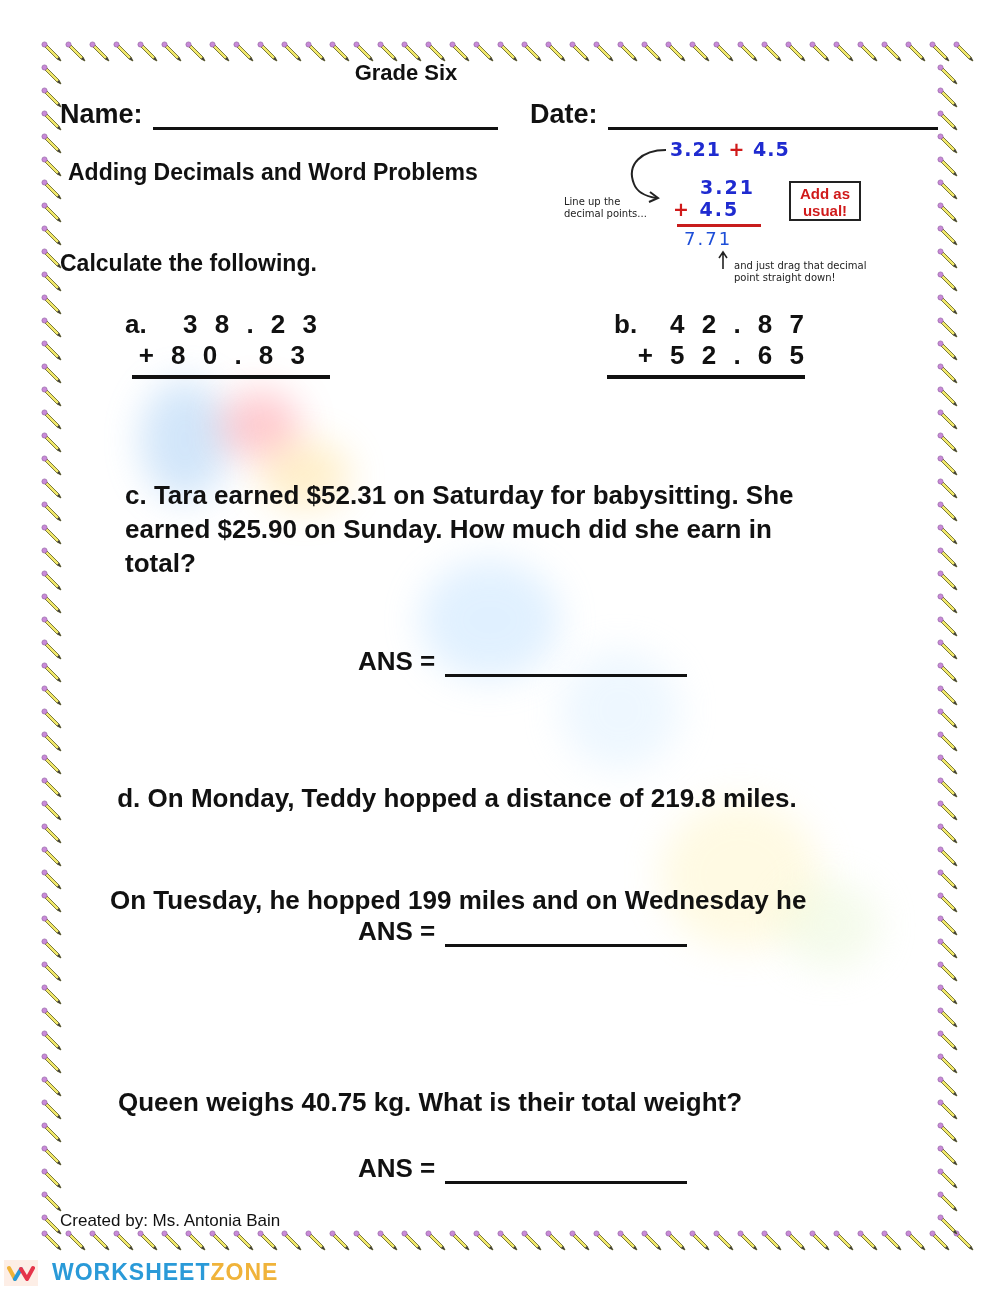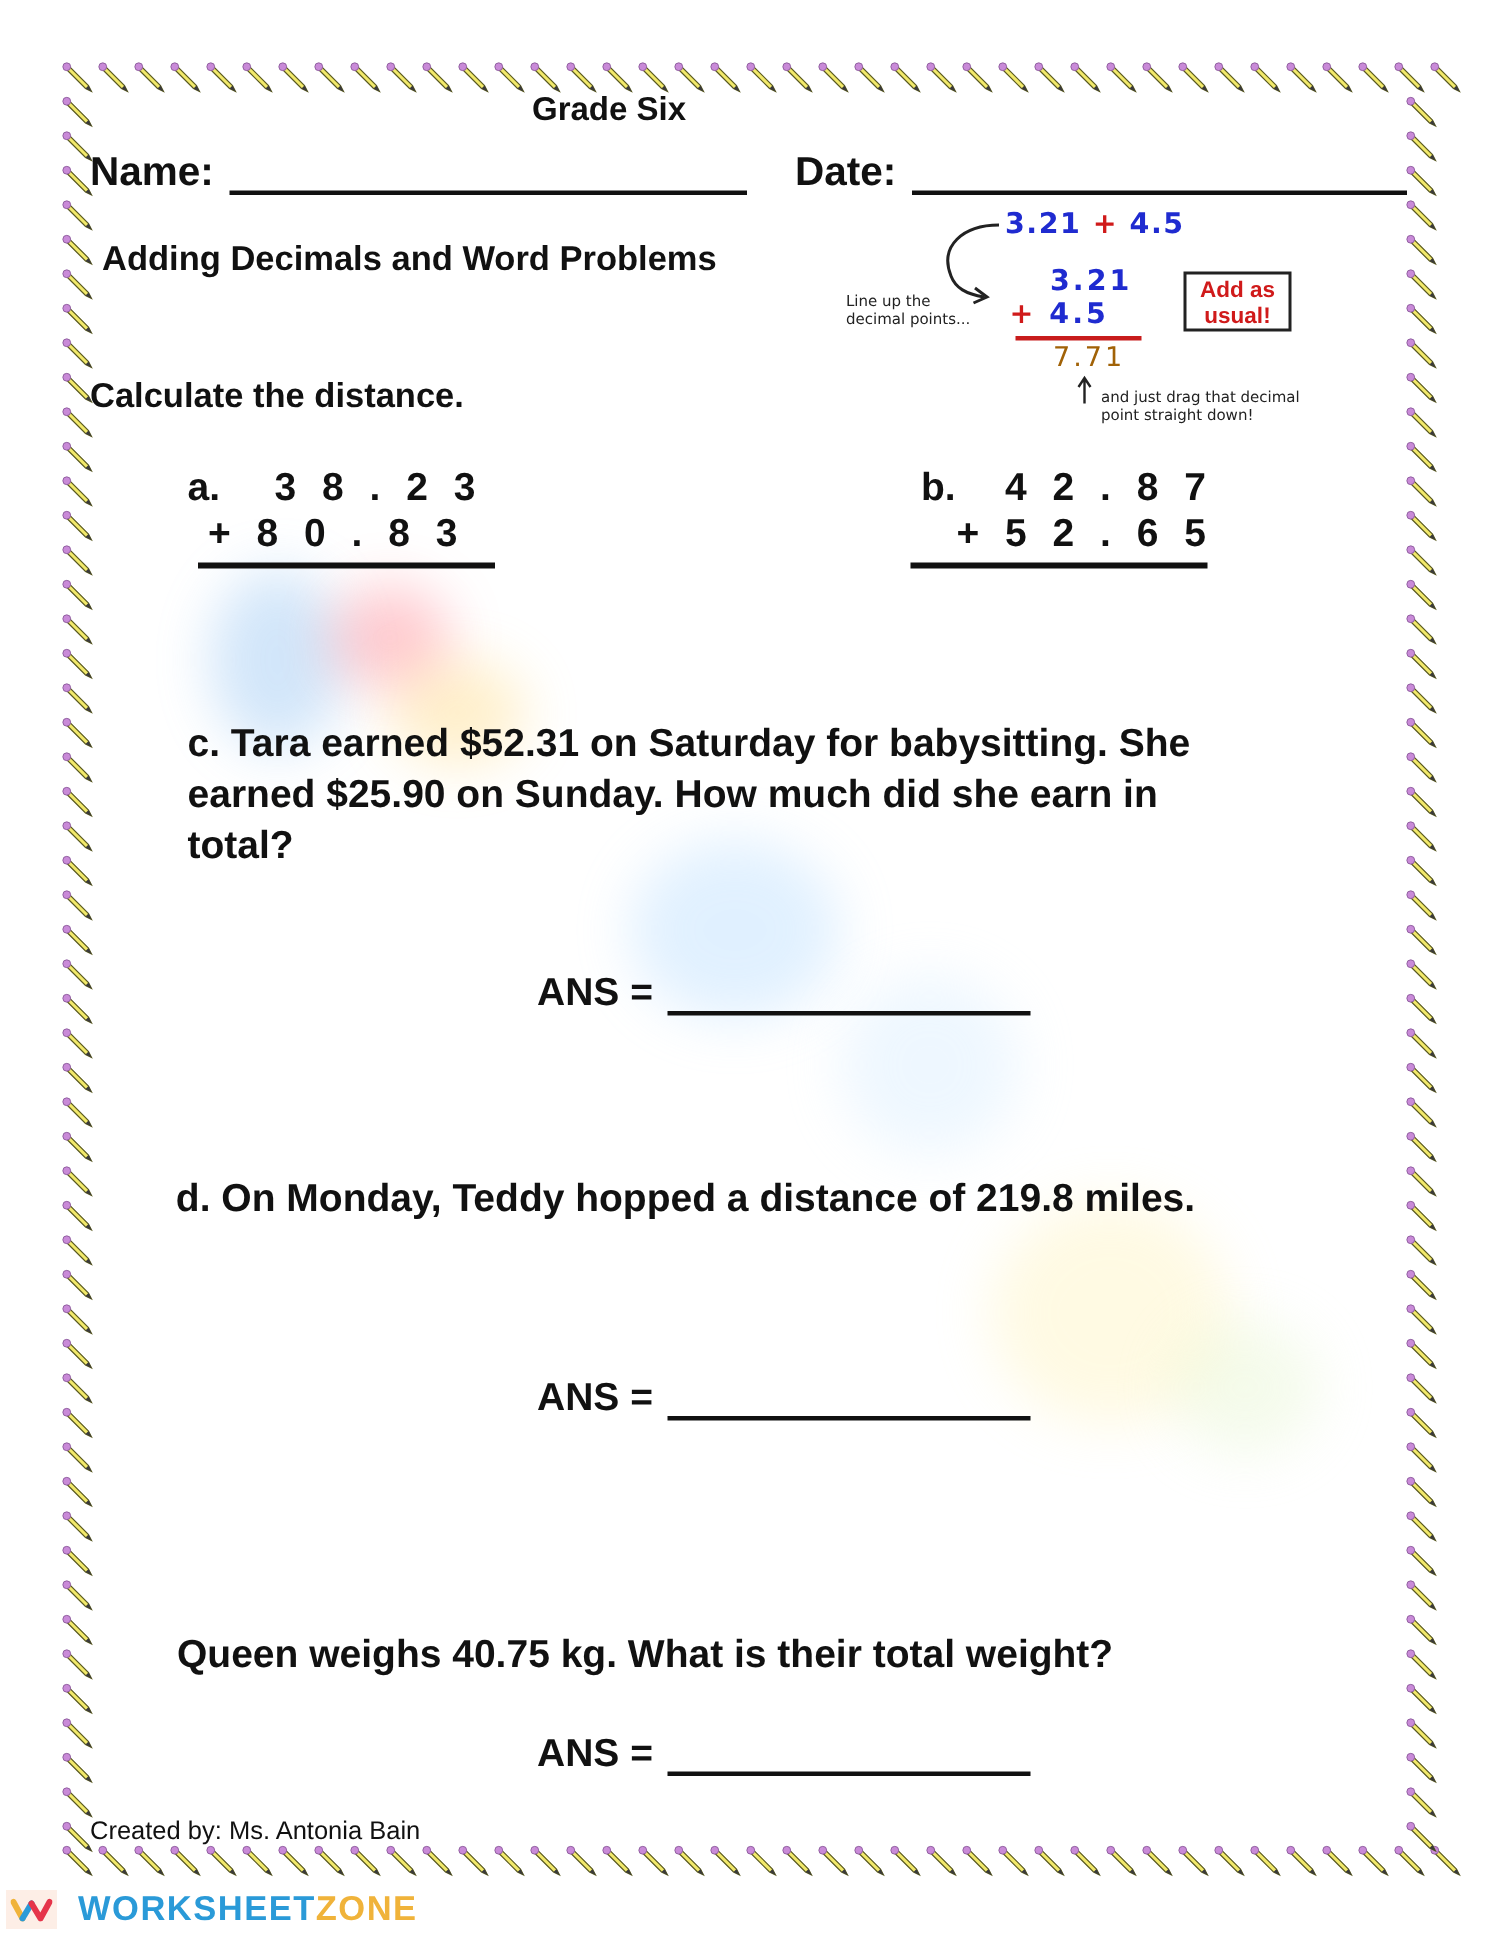--- a/index.html
+++ b/index.html
@@ -23,21 +23,21 @@
     .instr { left: 60px; top: 250px; font-size: 23px; font-weight: bold; }
 
     .example { position: absolute; left: 560px; top: 138px; width: 340px; height: 155px; }
     .hand { font-family: "DejaVu Sans", sans-serif; }
     .ex-top { position: absolute; left: 110px; top: 0px; font-size: 19px; color: #1f2bd0; font-weight: bold; letter-spacing: 1px; }
     .ex-top .plus { color: #d01a1a; }
     .ex-n1 { position: absolute; left: 140px; top: 38px; font-size: 19px; color: #1f2bd0; font-weight: bold; letter-spacing: 2px; }
     .ex-n2 { position: absolute; left: 113px; top: 60px; font-size: 19px; color: #1f2bd0; font-weight: bold; letter-spacing: 2px; }
     .ex-n2 .plus { color: #d01a1a; }
     .ex-rule { position: absolute; left: 117px; top: 86px; width: 84px; height: 3px; background: #c81c1c; }
-    .ex-sum { position: absolute; left: 142px; top: 90px; font-size: 18px; color: #a16207; letter-spacing: 2px; text-align: center; }
+    .ex-sum { position: absolute; left: 124px; top: 90px; font-size: 18px; color: #1d4ed8; letter-spacing: 2px; text-align: center; }
     .ex-note1 { position: absolute; left: 4px; top: 58px; font-size: 10px; line-height: 12px; color: #222; }
     .ex-note2 { position: absolute; left: 174px; top: 122px; font-size: 10px; line-height: 12px; color: #222; }
     .ex-box { position: absolute; left: 229px; top: 43px; width: 72px; height: 40px; border: 2px solid #222;
               color: #d01a1a; font-weight: bold; font-size: 15px; text-align: center; line-height: 17px; padding-top: 2px; box-sizing: border-box; }
 
     .prob { position: absolute; font-size: 26px; font-weight: bold; }
     .prob .row { display: flex; justify-content: flex-end; letter-spacing: 5px; }
     .prob .rule { height: 4px; background: #111; margin-top: 4px; }
 
     .word { position: absolute; font-size: 26px; font-weight: bold; line-height: 34px; }
@@ -1336,21 +1336,21 @@
 <div class="abs label-line" style="left:60px;top:99px;">
   <span>Name:</span>
   <span class="blank" style="width:345px;"></span>
 </div>
 <div class="abs label-line" style="left:530px;top:99px;">
   <span>Date:</span>
   <span class="blank" style="width:330px;"></span>
 </div>
 
 <div class="abs subtitle">Adding Decimals and Word Problems</div>
-<div class="abs instr">Calculate the distance.</div>
+<div class="abs instr">Calculate the following.</div>
 
 <div class="example">
   <svg style="position:absolute;left:62px;top:6px;" width="50" height="60" viewBox="0 0 50 60">
     <path d="M44 6 C20 6 4 20 12 40 C15 48 22 52 34 54" fill="none" stroke="#222" stroke-width="2"></path>
     <path d="M28 48 L36 54 L27 58" fill="none" stroke="#222" stroke-width="2"></path>
   </svg>
   <div class="ex-top hand">
     <span>3.21</span>
     <span class="plus">+</span>
     <span>4.5</span>
@@ -1398,20 +1398,21 @@
   <div>earned $25.90 on Sunday. How much did she earn in</div>
   <div>total?</div>
 </div>
 <div class="ans" style="top:646px;">
   <span>ANS =</span>
   <span class="blank"></span>
 </div>
 
 <div class="word" style="left:110px;top:713px;white-space:pre;">
   <div> d. On Monday, Teddy hopped a distance of 219.8 miles.</div>
+  <div>On Tuesday, he hopped 199 miles and on Wednesday he</div>
 </div>
 <div class="ans" style="top:916px;">
   <span>ANS =</span>
   <span class="blank"></span>
 </div>
 
 <div class="word" style="left:118px;top:1017px;white-space:pre;">
   <div>Queen weighs 40.75 kg. What is their total weight?</div>
 </div>
 <div class="ans" style="top:1153px;">

